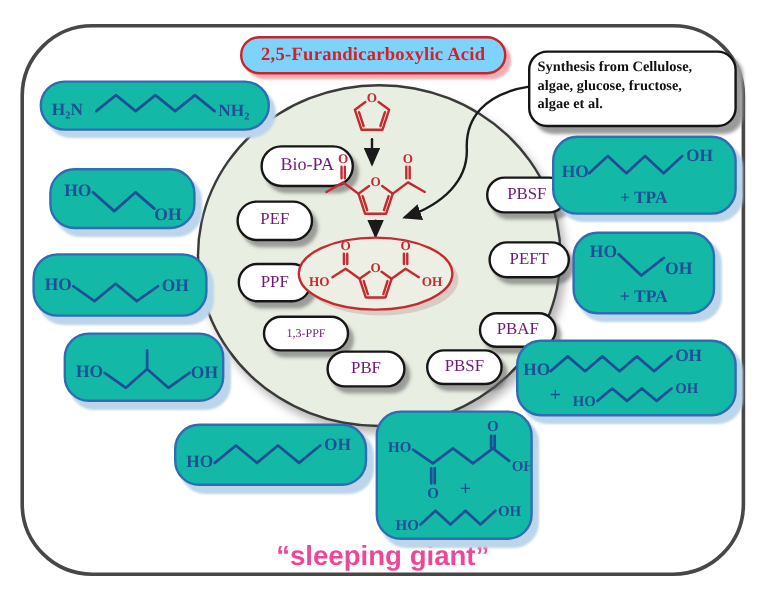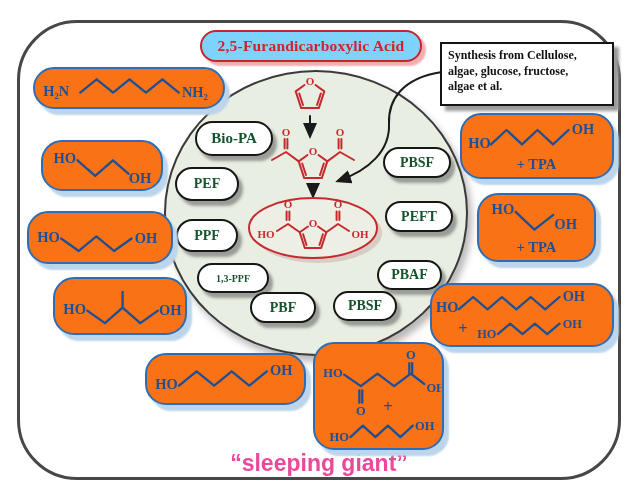--- a/index.html
+++ b/index.html
@@ -8,27 +8,27 @@
   .frame{position:absolute;left:17px;top:20px;width:598px;height:454px;
          border:3px solid #474747;border-radius:60px;background:transparent;}
   .circle{position:absolute;left:164px;top:70px;width:300px;height:282px;border-radius:50%;
           background:#e9eee2;border:2.5px solid #3a3a3a;
           box-shadow:4px 6px 7px rgba(100,100,100,.45);}
   .title-pill{position:absolute;left:200px;top:30px;width:218px;height:28px;
           background:#7dd3fc;border:2.5px solid #c8242c;border-radius:16px;
           box-shadow:4px 4px 2px #f0aeb2;display:flex;align-items:center;justify-content:center;
           color:#d42127;font-weight:bold;font-size:15.5px;letter-spacing:.2px;z-index:6;}
   .synth-box{position:absolute;left:440px;top:42px;width:158px;height:52px;background:#fff;
-          border:2.5px solid #141414;border-radius:0;box-shadow:5px 5px 3px #9a9a9a;
+          border:2.5px solid #141414;border-radius:16px;box-shadow:5px 5px 3px #9a9a9a;
           padding:4px 6px;font-weight:bold;font-size:12px;line-height:1.3;color:#111;z-index:6;}
   .pill{position:absolute;display:flex;align-items:center;justify-content:center;
         background:#fff;border:2.5px solid #161616;border-radius:999px;
-        font-weight:bold;font-size:14px;color:#14532d;
-        box-shadow:4px 5px 3px rgba(90,90,90,.55);z-index:4;}
-  .molbox{position:absolute;background:#f97316;border:2.5px solid #2e6db4;border-radius:21px;
+        font-weight:normal;font-size:14px;color:#701a75;
+        box-shadow:4px 5px 3px rgba(90,90,90,.55);z-index:4;margin-left:22px;}
+  .molbox{position:absolute;background:#14b8a6;border:2.5px solid #2e6db4;border-radius:21px;
         box-shadow:5px 6px 2px #bcd5ea;z-index:4;}
   .molbox svg{display:block;width:100%;height:100%;}
   .bond{stroke:#1d4f96;stroke-width:2.2;fill:none;stroke-linecap:round;stroke-linejoin:round;}
   .atom{font-family:"Liberation Serif","DejaVu Serif",serif;font-weight:bold;font-size:14px;fill:#1d4f96;}
   .atom-s{font-family:"Liberation Serif","DejaVu Serif",serif;font-weight:bold;font-size:12px;fill:#1d4f96;}
   .plus{font-family:"Liberation Serif","DejaVu Serif",serif;font-weight:bold;font-size:16px;fill:#1d4f96;}
   .tpa{font-family:"Liberation Serif","DejaVu Serif",serif;font-weight:bold;font-size:14px;fill:#1d4f96;}
   .rbond{stroke:#c62a2e;stroke-width:2;fill:none;stroke-linecap:round;stroke-linejoin:round;}
   .ratom{font-family:"Liberation Serif","DejaVu Serif",serif;font-weight:bold;font-size:11px;fill:#c62a2e;text-anchor:middle;}
   .kbond{stroke:#1a1a1a;stroke-width:2;fill:none;stroke-linecap:round;}

